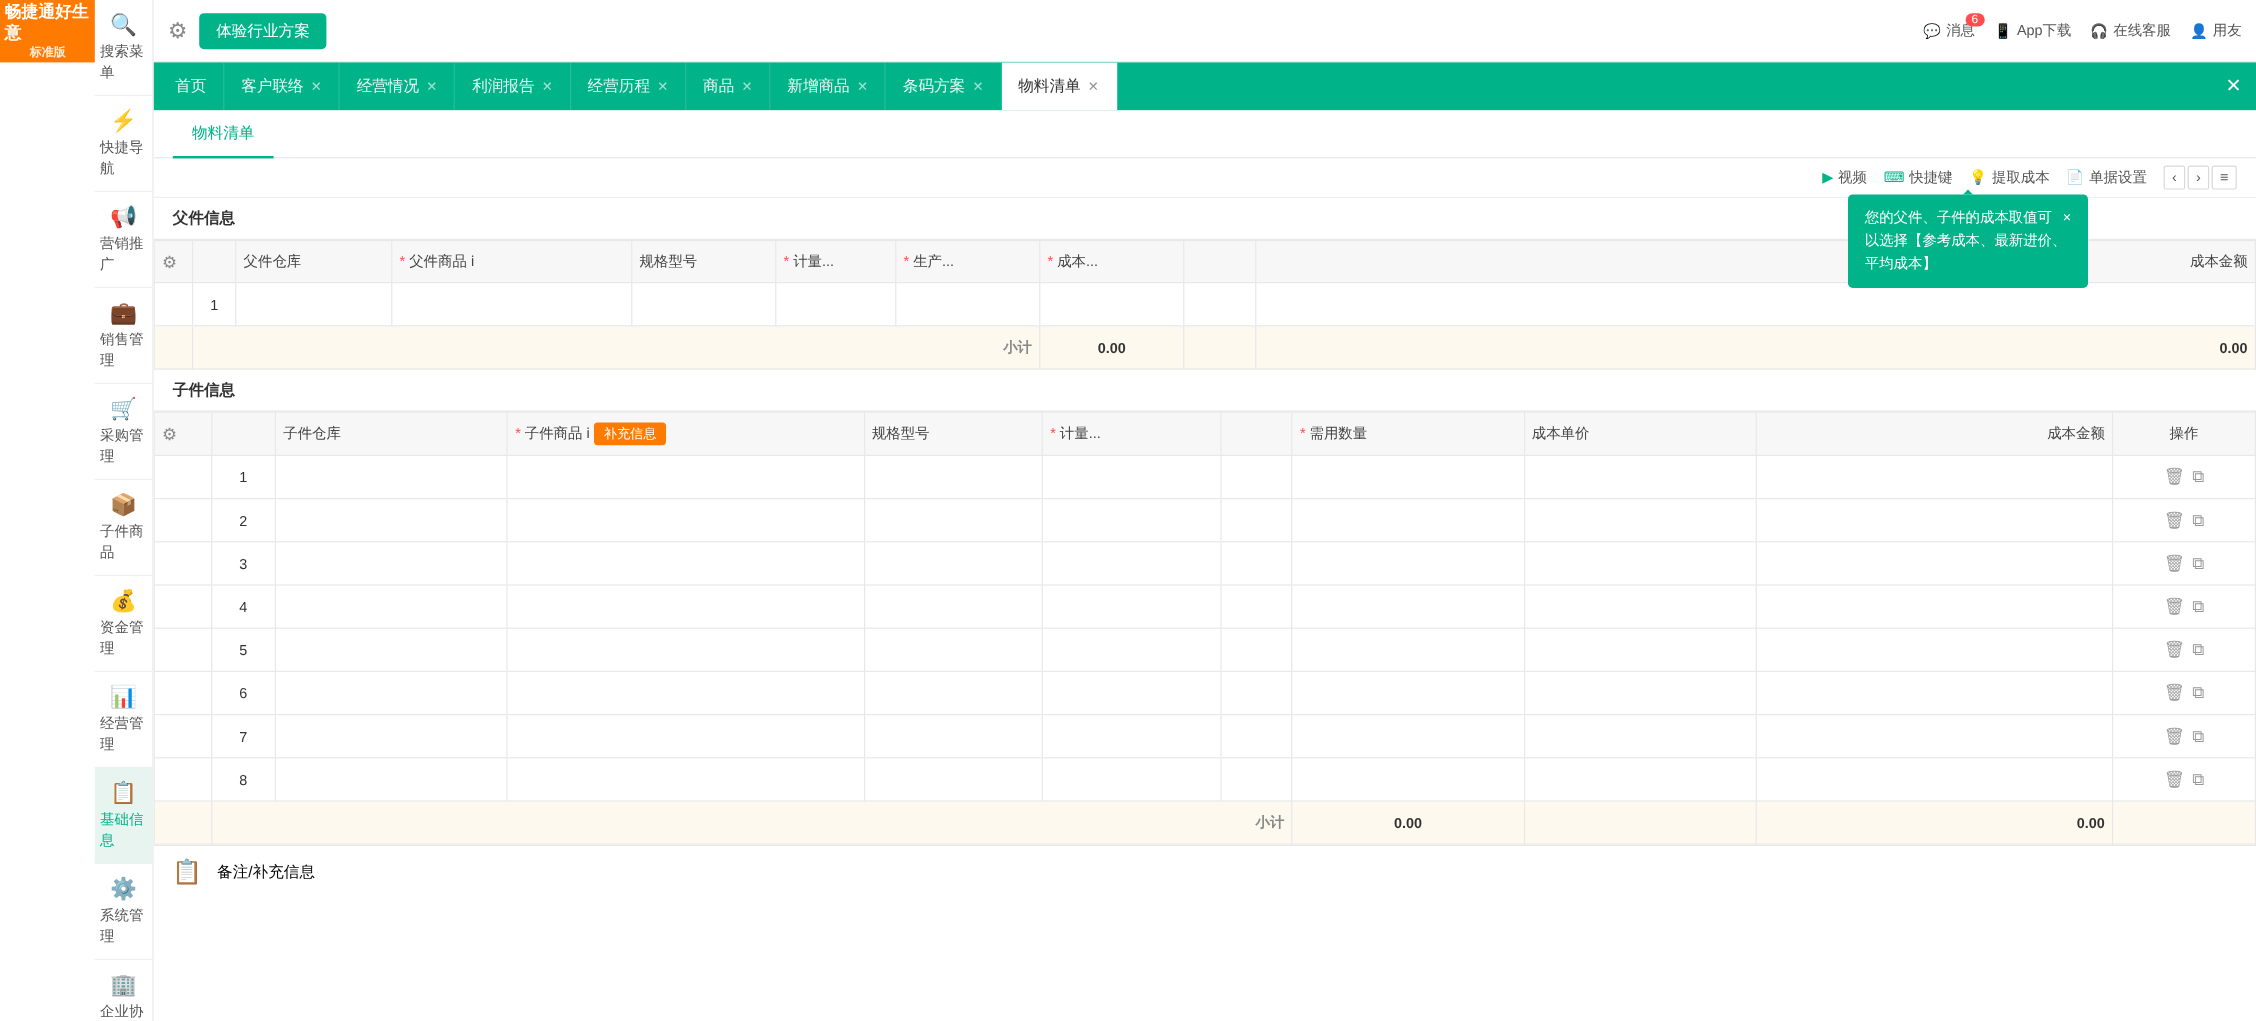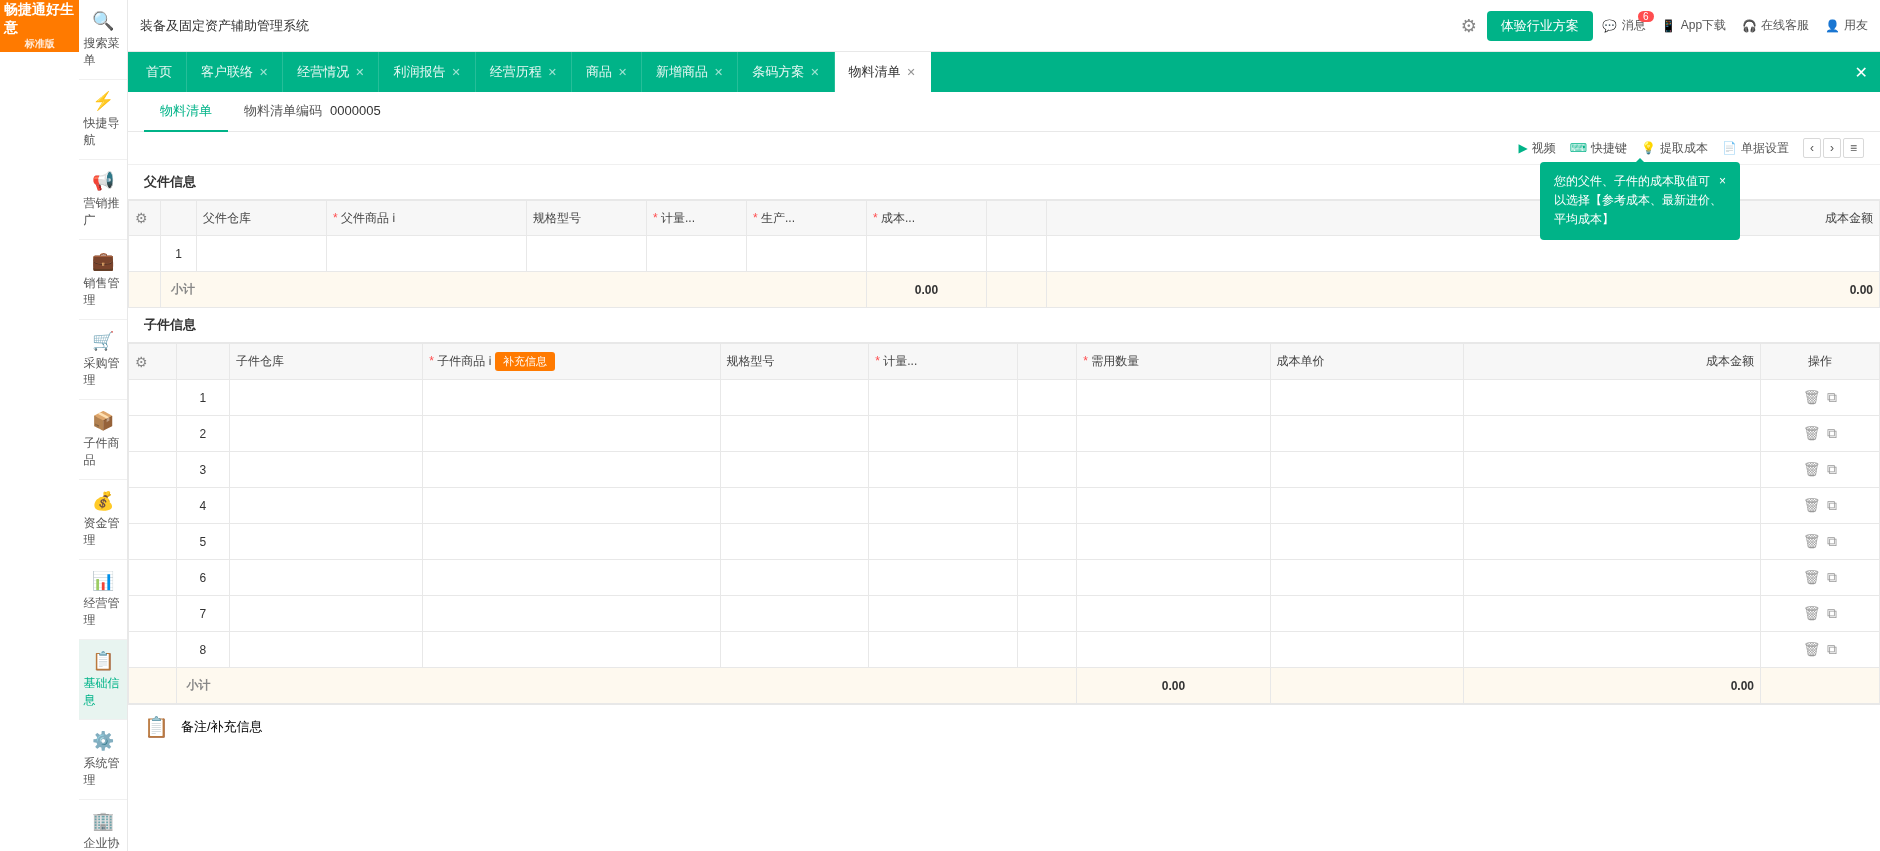--- a/index.html
+++ b/index.html
@@ -214,20 +214,21 @@
     .data-table td {
       border: 1px solid #e8e8e8;
       padding: 6px;
       height: 36px;
       color: #333;
     }
     .subtotal-row td {
       background: #fef9ef;
       font-weight: bold;
       color: #333;
+      text-align: right;
     }
     .row-num { color: #999; text-align: center; width: 36px; }
     .scan-btn {
       background: #ff7a00;
       color: #fff;
       border: none;
       border-radius: 3px;
       padding: 2px 8px;
       font-size: 11px;
       cursor: pointer;
@@ -307,21 +308,20 @@
       <div class="sidebar-item">
         <span class="si-icon">🎯</span>
         <span>新手引导</span>
       </div>
     </div>
 </div>
 
 <div class="main-area">
 
   <div class="topbar">
-    <span class="topbar-title">装备及固定资产辅助管理系统</span>
     <span class="topbar-settings-icon">⚙</span>
     <button class="topbar-btn">体验行业方案</button>
     <div class="topbar-right">
       <div class="topbar-right-item">
         <span>💬</span>
         <span>消息</span>
         <span class="badge">6</span>
       </div>
       <div class="topbar-right-item">
         <span>📱</span>
@@ -377,24 +377,20 @@
         </div>
       </div>
     <span class="nav-close-all">✕</span>
   </div>
 
   <div class="content">
 
     <div class="sub-tabs">
       <div class="sub-tab active">
         <span>物料清单</span>
-      </div>
-      <div class="sub-tab">
-        <span>物料清单编码</span>
-        <span class="sub-tab-code">0000005</span>
       </div>
     </div>
 
     <div class="toolbar-row">
       <div class="toolbar-btn">
         <span class="icon">▶</span>
         <span>视频</span>
       </div>
       <div class="toolbar-btn">
         <span class="icon">⌨</span>

